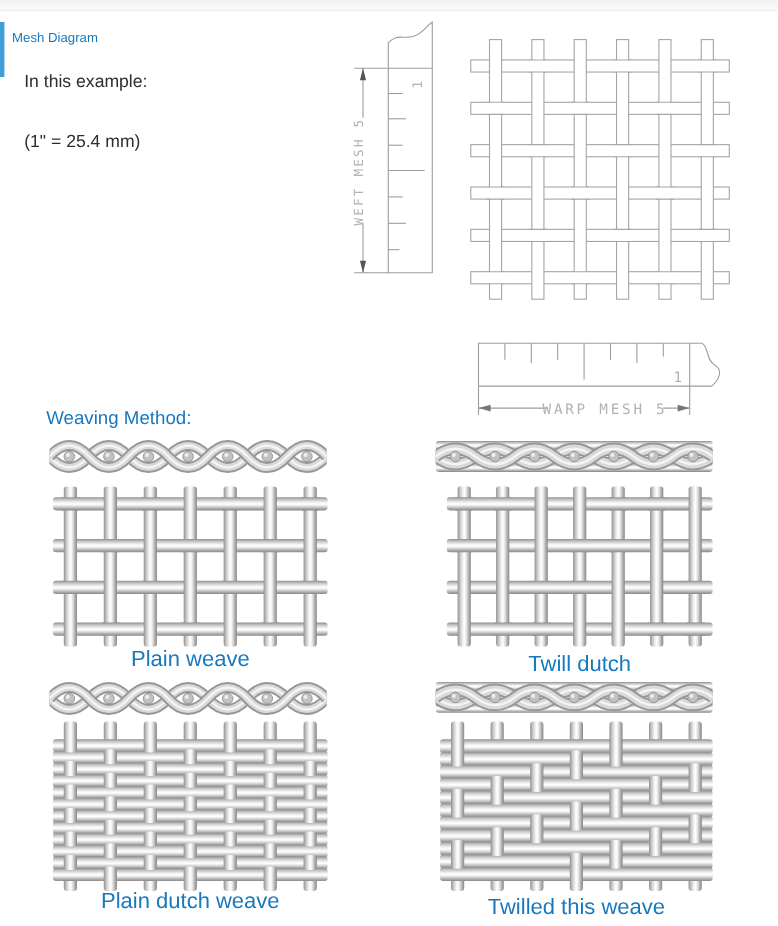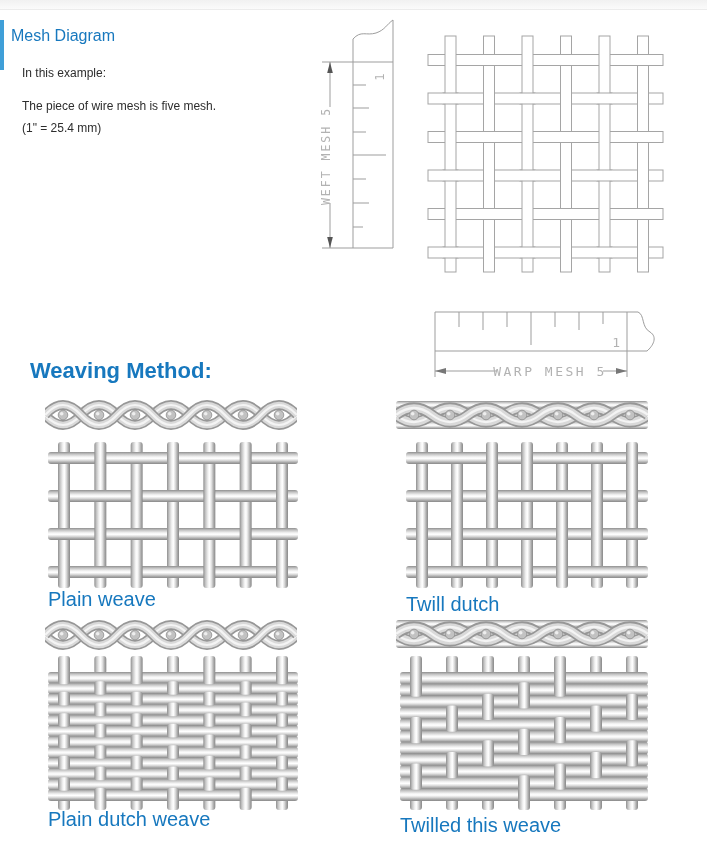--- a/index.html
+++ b/index.html
@@ -2,44 +2,43 @@
 <html><head>
 <meta charset="utf-8">
 <style>
   html,body{margin:0;padding:0;background:#fff;}
   .page{position:relative;width:707px;height:842px;background:#fff;overflow:hidden;
         font-family:"Liberation Sans",sans-serif;}
   .top-band{position:absolute;left:0;top:0;width:707px;height:9px;
             background:linear-gradient(to bottom,#f1f1f1,#fbfbfb);
             border-bottom:1px solid #ececec;}
   .accent-bar{position:absolute;left:0;top:20px;width:4px;height:50px;background:#3f9fd8;}
-  .page-title{position:absolute;left:11px;top:27px;margin:0;font-size:16px;font-weight:400;
+  .page-title{position:absolute;left:11px;top:27px;margin:0;font-size:12px;font-weight:400;
               color:#1778be;}
-  .intro{position:absolute;left:22px;margin:0;font-size:12px;color:#2d2d2d;}
+  .intro{position:absolute;left:22px;margin:0;font-size:16px;color:#2d2d2d;}
   .intro.l1{top:66px;}
   .intro.l2{top:99px;}
   .intro.l3{top:121px;}
-  .weaving-heading{position:absolute;left:30px;top:358px;margin:0;font-size:22px;
-                   font-weight:700;color:#1778be;}
+  .weaving-heading{position:absolute;left:30px;top:358px;margin:12px;font-size:17px;
+                   font-weight:400;color:#1778be;}
   svg.abs{position:absolute;display:block;}
   .figure svg{position:absolute;display:block;}
-  .weave-label{position:absolute;text-align:left;font-size:20px;color:#1778be;}
+  .weave-label{position:absolute;text-align:center;font-size:20px;color:#1778be;}
   .cadtext{font-family:"DejaVu Sans Mono",monospace;fill:#b2b2b2;}
 </style>
 </head>
 <body>
 
 <div class="page">
 
   <div class="top-band"></div>
   <div class="accent-bar"></div>
 
   <h1 class="page-title">Mesh Diagram</h1>
   <p class="intro l1">In this example:</p>
-  <p class="intro l2">The piece of wire mesh is five mesh.</p>
   <p class="intro l3">(1" = 25.4 mm)</p>
 
   <svg class="abs" style="left:300px;top:10px;width:120px;height:260px" viewBox="300 10 120 260">
     <path d="M393 20 C387 24 385 30 376 33 C366 36 361 30 353 39 L353 248 L393 248 Z" fill="#ffffff" stroke="#9d9d9d" stroke-width="1"></path>
     <line x1="322" y1="62" x2="393" y2="62" stroke="#9d9d9d" stroke-width="1"></line>
     <line x1="322" y1="248" x2="353" y2="248" stroke="#9d9d9d" stroke-width="1"></line>
     <line x1="353" y1="85" x2="366" y2="85" stroke="#9d9d9d" stroke-width="1"></line>
     <line x1="353" y1="108" x2="369" y2="108" stroke="#9d9d9d" stroke-width="1"></line>
     <line x1="353" y1="132" x2="366" y2="132" stroke="#9d9d9d" stroke-width="1"></line>
     <line x1="353" y1="155" x2="386" y2="155" stroke="#9d9d9d" stroke-width="1"></line>

